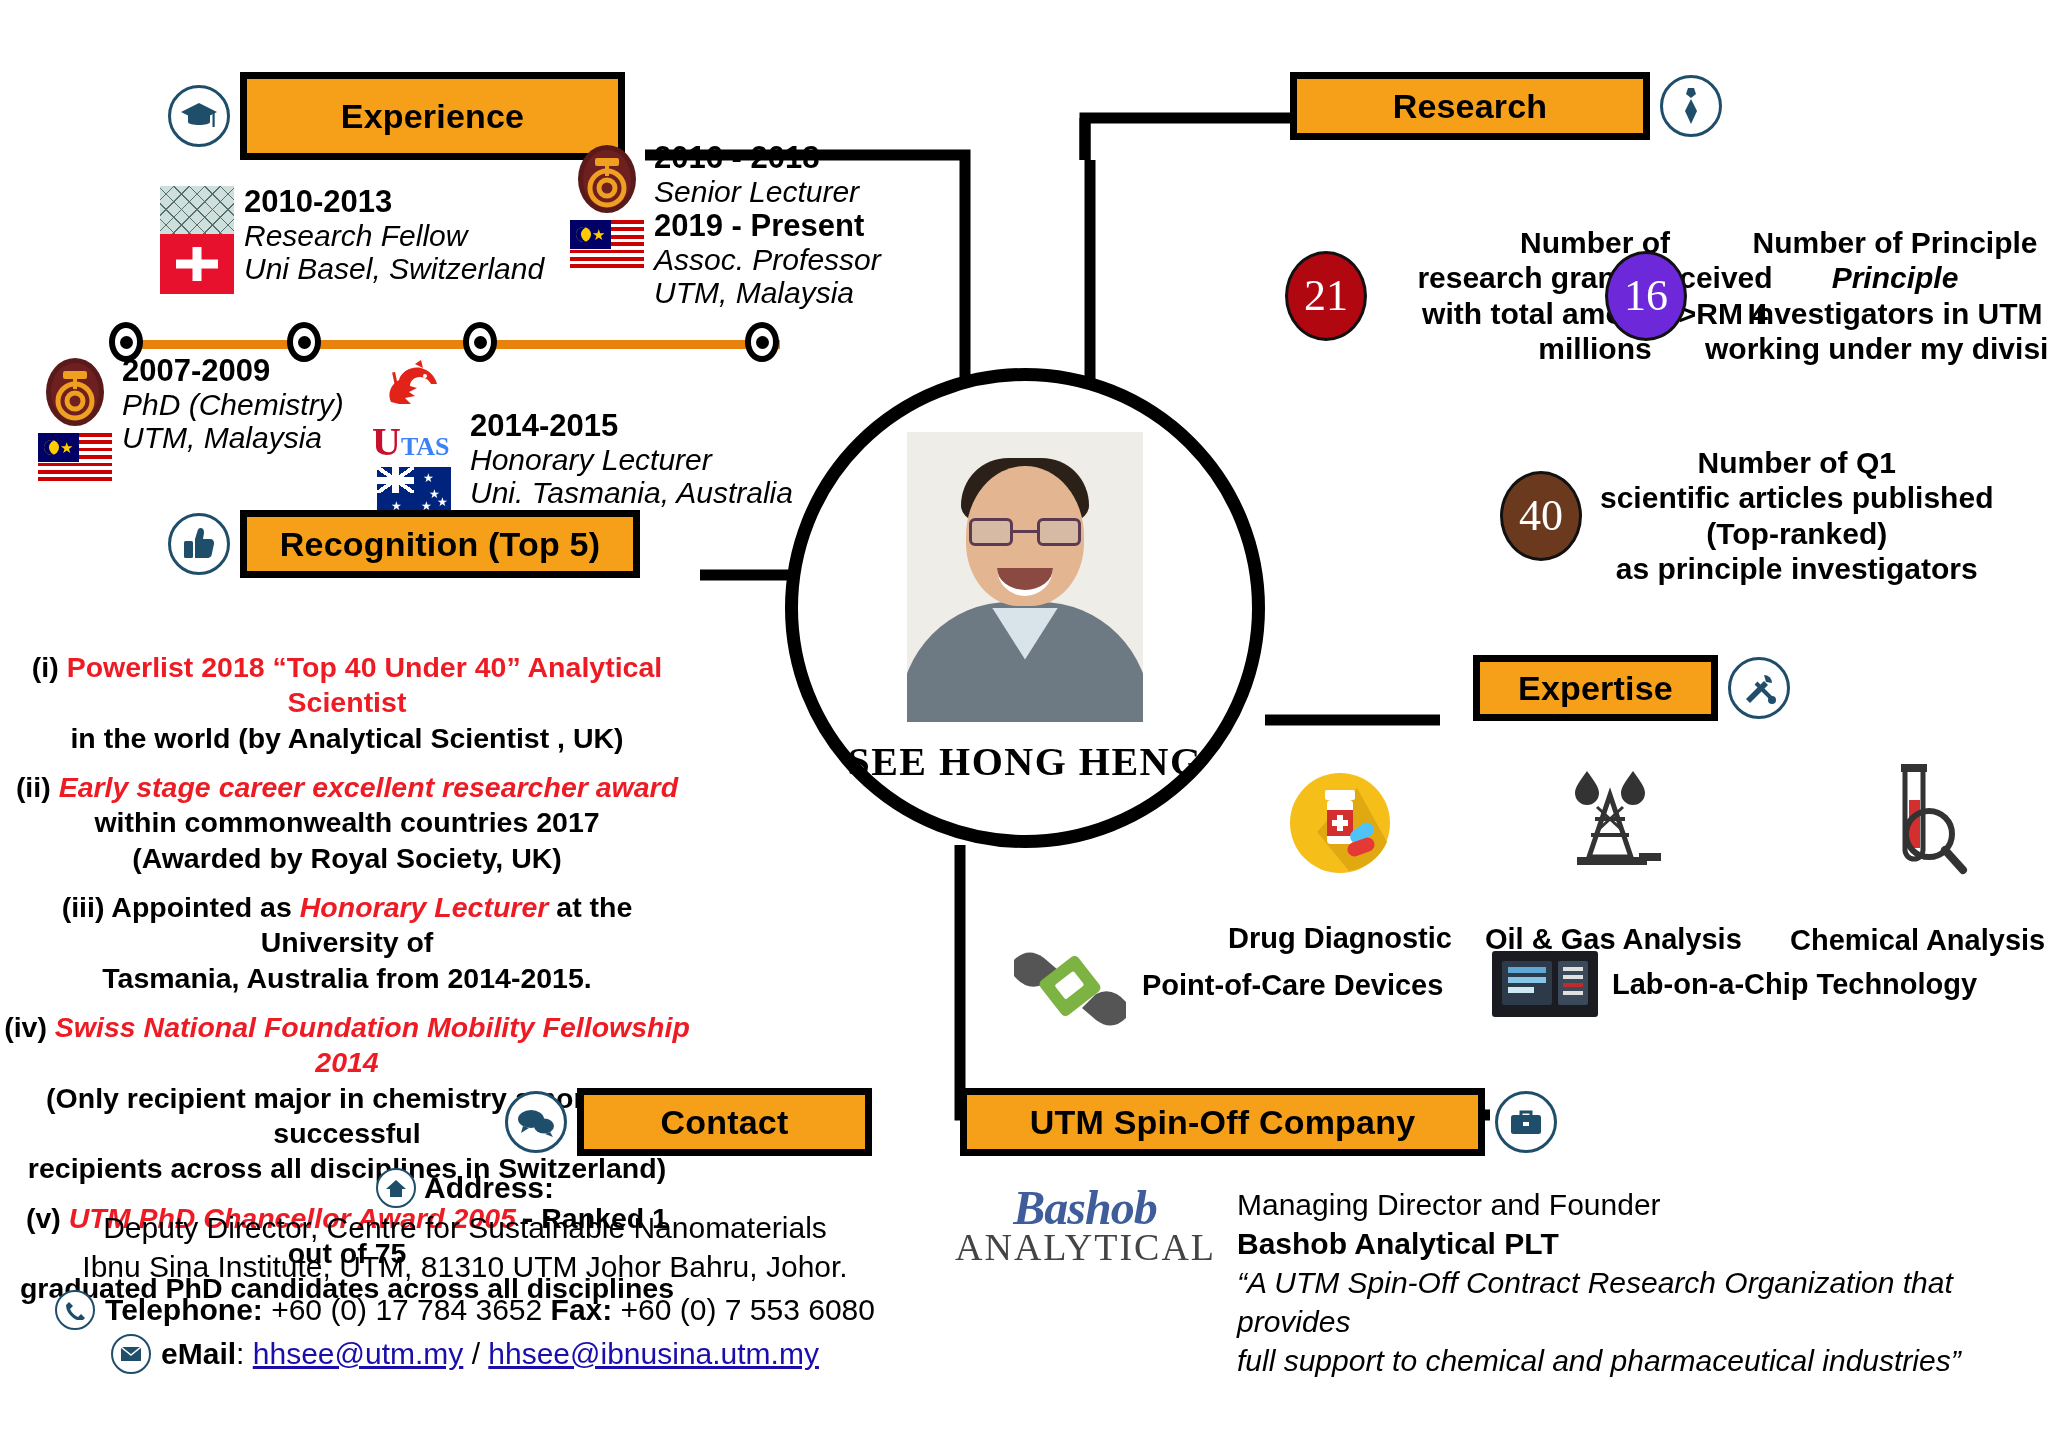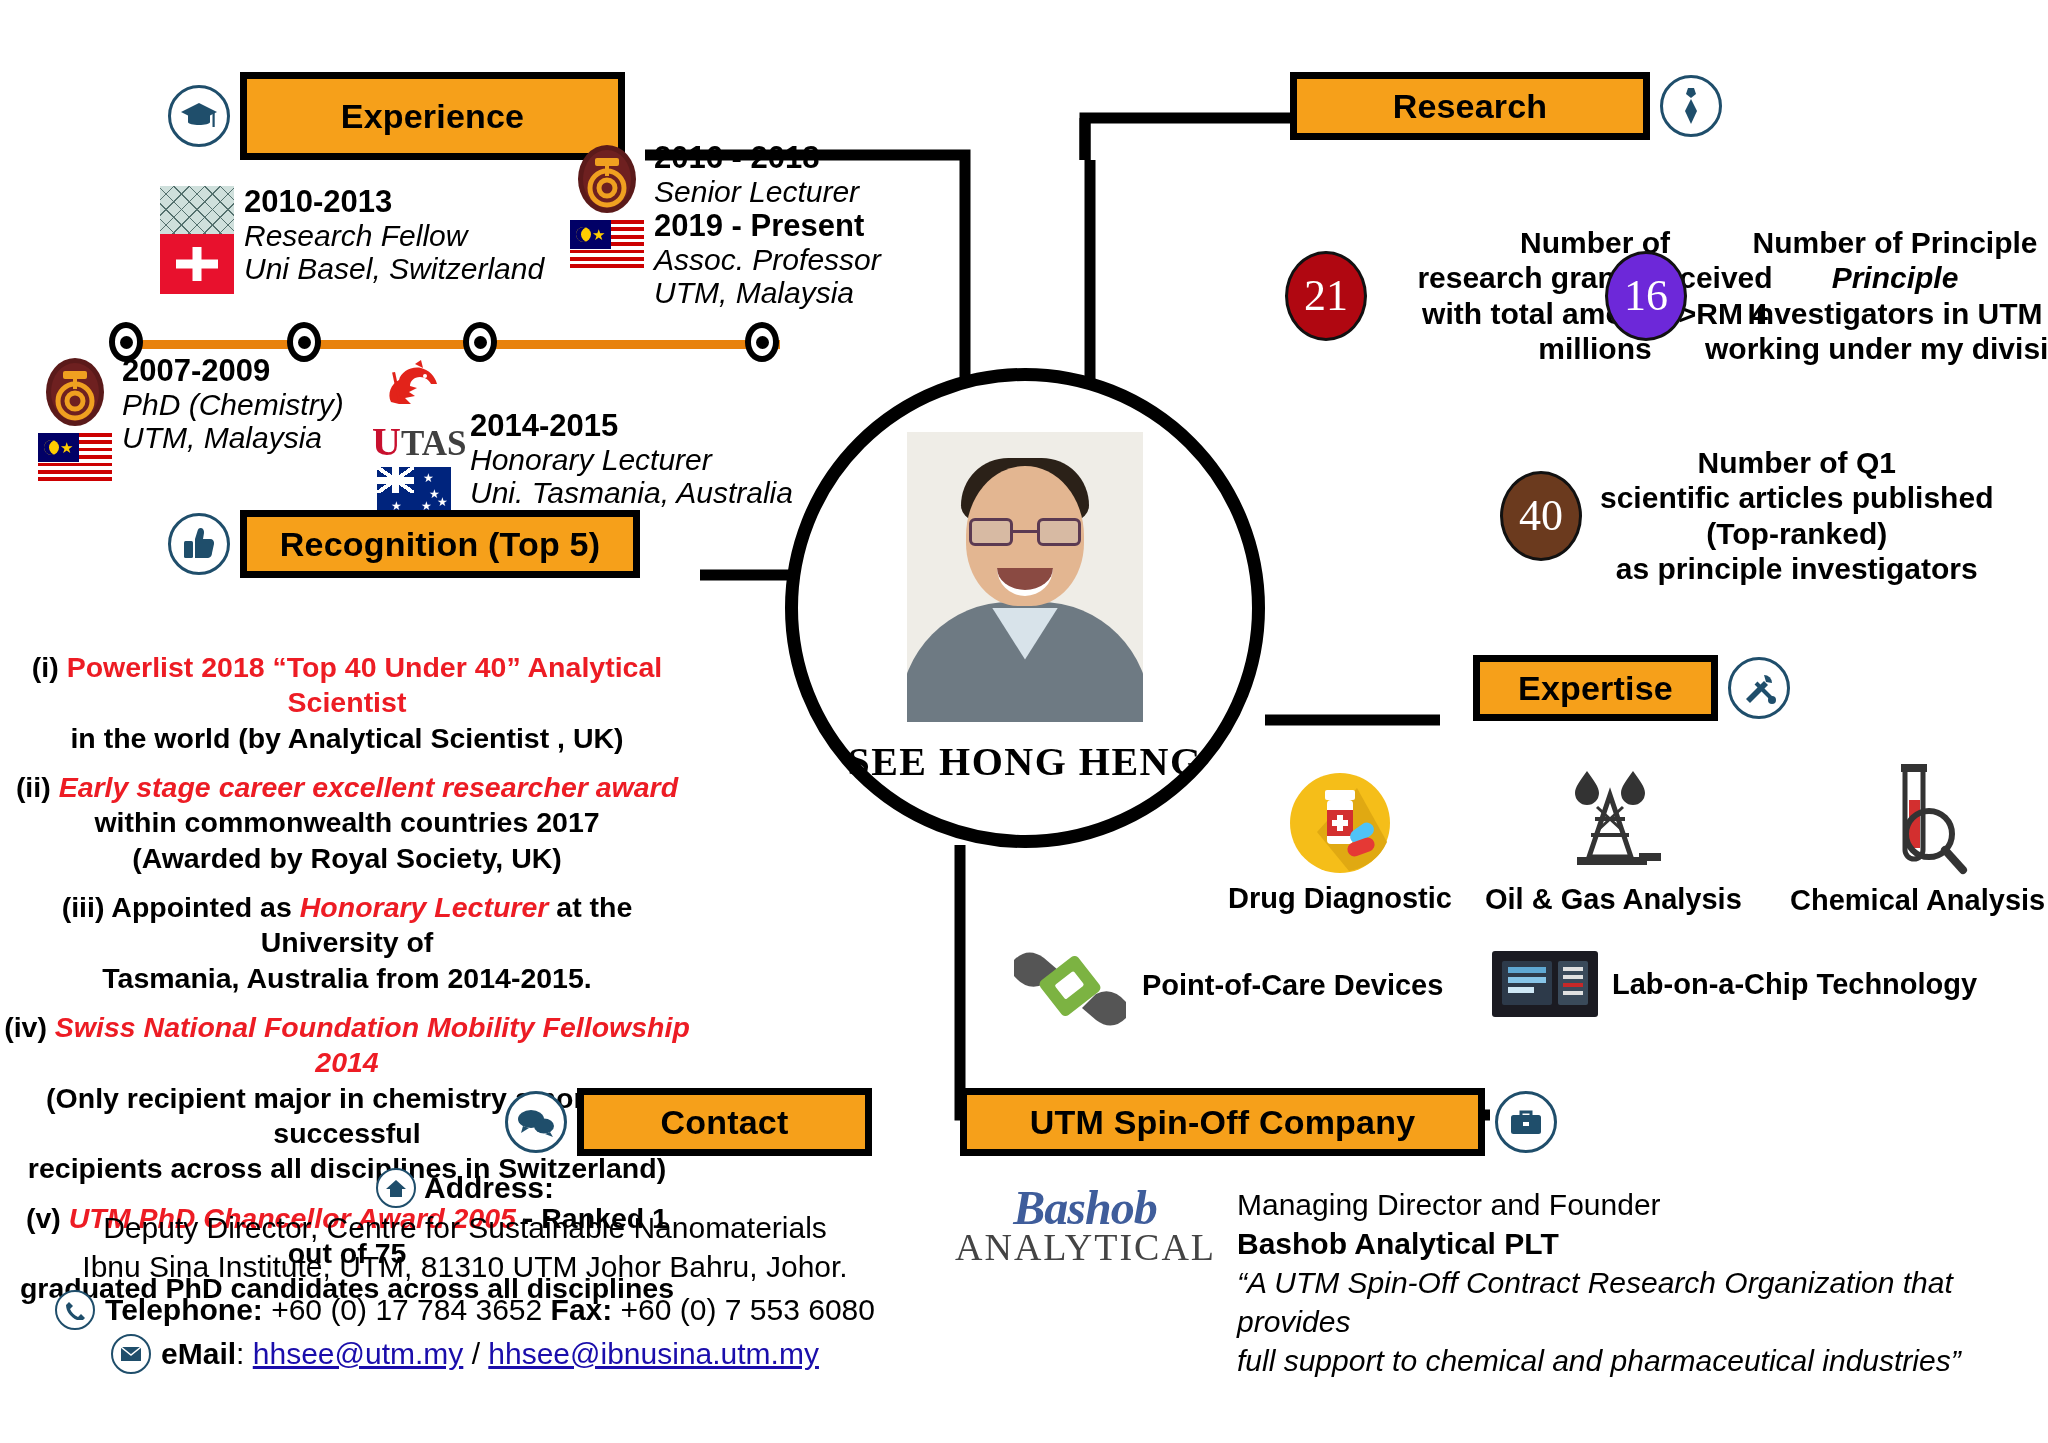--- a/index.html
+++ b/index.html
@@ -66,39 +66,39 @@
       linear-gradient(#fff,#fff) center/100% 7px no-repeat,
       linear-gradient(#fff,#fff) center/7px 100% no-repeat,
       linear-gradient(#CC142B,#CC142B) center/100% 3px no-repeat,
       linear-gradient(#CC142B,#CC142B) center/3px 100% no-repeat;}
   .flag-au .st{position:absolute;color:#fff;font-size:12px;line-height:10px;}
 
   .utm-emblem{width:62px;height:74px;flex:0 0 auto;}
   .dragon{width:66px;height:58px;flex:0 0 auto;}
   .utas{flex:0 0 auto;width:84px;text-align:left;}
   .utas .u{color:#C8102E;font-weight:bold;font-size:40px;font-family:"Liberation Serif",serif;}
-  .utas .tas{font-weight:bold;font-size:35px;font-family:"Liberation Serif",serif;color:#404040;}
+  .utas .tas{font-weight:bold;font-size:26px;font-family:"Liberation Serif",serif;color:#3b82f6;}
 
   
   .stat{position:absolute;display:flex;align-items:center;gap:18px;}
   .stat .bub{width:76px;height:84px;border-radius:50%;border:3px solid #111;
              display:flex;align-items:center;justify-content:center;color:#fff;
              font-size:44px;font-family:"Liberation Serif",serif;flex:0 0 auto;}
   .stat .txt{font-weight:bold;font-size:30px;line-height:1.18;text-align:center;}
   .stat .txt i{font-style:italic;}
 
   
   .recog{position:absolute;width:690px;left:2px;top:650px;text-align:center;
          font-size:28.5px;line-height:1.24;font-weight:bold;}
   .recog p{margin:0 0 14px 0;}
   .recog .r{color:#ED1C24;}
   .recog .ri{color:#ED1C24;font-style:italic;}
 
   
-  .exp-item{position:absolute;display:flex;flex-direction:column;align-items:center;}
+  .exp-item{position:absolute;display:flex;flex-direction:column;align-items:center;gap:40px;}
   .exp-item .lbl{font-weight:bold;font-size:29px;margin-top:6px;white-space:nowrap;}
   .exp-row{position:absolute;display:flex;align-items:center;gap:12px;}
   .exp-row .lbl{font-weight:bold;font-size:29px;white-space:nowrap;}
 
   
   .contact{position:absolute;left:20px;top:1168px;width:890px;text-align:center;}
   .contact .addr-line{display:flex;align-items:center;justify-content:center;gap:8px;
                       font-weight:bold;font-size:30px;}
   .contact .plain{font-size:30px;line-height:1.3;}
   .contact .bold{font-weight:bold;}

